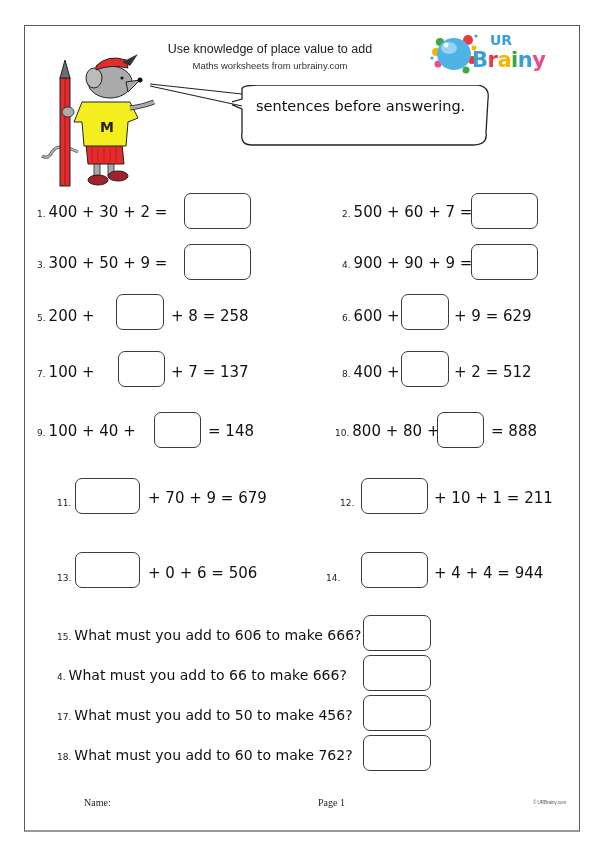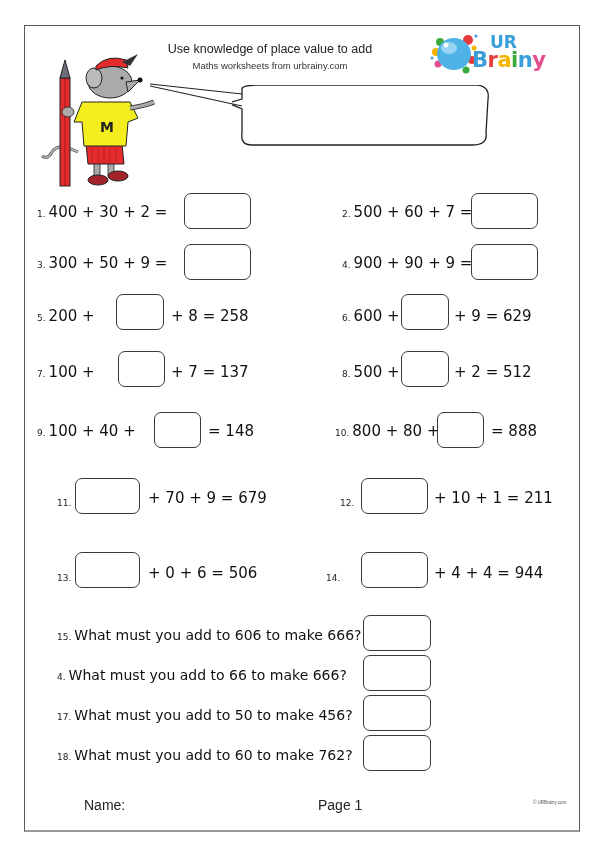--- a/index.html
+++ b/index.html
@@ -7,36 +7,36 @@
          font-family: "DejaVu Sans", sans-serif; color: #1a1a1a; }
   .page-frame { position: absolute; left: 24px; top: 25px; width: 556px; height: 807px;
                 border: 1.5px solid #5a5a5a; box-sizing: border-box;
                 border-bottom: 2px solid #9a9a9a; }
   .title { position: absolute; left: 140px; width: 260px; top: 42px; text-align: center;
            font-family: "Liberation Sans", sans-serif; font-size: 12.5px; color: #222; }
   .subtitle { position: absolute; left: 140px; width: 260px; top: 60px; text-align: center;
               font-family: "Liberation Sans", sans-serif; font-size: 9.5px; color: #333; }
   .logo { position: absolute; left: 428px; top: 30px; width: 126px; height: 48px; }
   .logo-text-ur { position: absolute; left: 62px; top: 2px; font-family: "DejaVu Sans", sans-serif;
-                  font-size: 17px; font-weight: bold; color: #3aa0d8; letter-spacing: 0px; }
+                  font-size: 14px; font-weight: bold; color: #3aa0d8; letter-spacing: 0px; }
   .logo-text-brainy { position: absolute; left: 44px; top: 18px; font-family: "DejaVu Sans", sans-serif;
                       font-size: 21px; font-weight: bold; letter-spacing: -0.5px; }
   .mouse { position: absolute; left: 38px; top: 52px; width: 120px; height: 140px; }
   .bubble { position: absolute; left: 232px; top: 85px; width: 258px; height: 62px; }
   .bubble-text { position: absolute; left: 256px; top: 94px; width: 230px;
                  font-family: "DejaVu Sans", sans-serif; font-size: 14.5px; line-height: 25px; color: #111; }
 
   .q { position: absolute; font-family: "DejaVu Sans", sans-serif; font-size: 15px; color: #111;
        white-space: nowrap; line-height: 20px; }
   .qnum { font-size: 9px; color: #222; margin-right: 3px; }
   .box { position: absolute; border: 1.6px solid #3a3a3a; border-radius: 7px; background: #fff;
          box-sizing: border-box; }
   .word-q { position: absolute; font-family: "DejaVu Sans", sans-serif; font-size: 14px; color: #111;
             white-space: nowrap; line-height: 20px; }
-  .footer-text { position: absolute; font-family: Liberation Sans, sans-serif; font-size: 14px; color: #222; padding-left: 27px; }
+  .footer-text { position: absolute; font-family: Liberation Serif, serif; font-size: 10px; color: #222; padding-left: 27px; }
   .copyright { position: absolute; font-family: "Liberation Sans", sans-serif; font-size: 4.5px; color: #555; }
 </style>
 </head>
 <body>
 
 <div class="page-frame"></div>
 
 <div class="title">Use knowledge of place value to add</div>
 <div class="subtitle">Maths worksheets from urbrainy.com</div>
 
@@ -102,20 +102,21 @@
 </svg>
 
 <svg class="bubble" viewBox="0 0 258 62">
   <path d="M10 4 Q10 0 30 0 L246 0 Q258 2 256 14 L254 48 Q256 60 240 60 L20 60 Q8 60 10 48 L10 24 L-4 18 L10 14 Z" fill="#fff" stroke="#222" stroke-width="1.3"></path>
 </svg>
 <svg style="position:absolute;left:150px;top:82px;" width="100" height="30" viewBox="0 0 100 30">
   <line x1="0" y1="2" x2="92" y2="12" stroke="#222" stroke-width="1.2"></line>
   <line x1="0" y1="4" x2="92" y2="24" stroke="#222" stroke-width="1.2"></line>
 </svg>
 <div class="bubble-text">
+  <div>sentences before answering.</div>
 </div>
 
 <div class="q" style="left:37px; top:202px;">
   <span class="qnum">1.</span><span>400 + 30 + 2 =</span>
 </div>
 <div class="box" style="left:184px; top:193px; width:67px; height:36px;"></div>
 
 <div class="q" style="left:342px; top:202px;">
   <span class="qnum">2.</span><span>500 + 60 + 7 =</span>
 </div>
@@ -143,21 +144,21 @@
 <div class="box" style="left:401px; top:294px; width:48px; height:36px;"></div>
 <div class="q" style="left:454px; top:306px;">+ 9  = 629</div>
 
 <div class="q" style="left:37px; top:362px;">
   <span class="qnum">7.</span><span>100 +</span>
 </div>
 <div class="box" style="left:118px; top:351px; width:47px; height:36px;"></div>
 <div class="q" style="left:171px; top:362px;">+ 7  = 137</div>
 
 <div class="q" style="left:342px; top:362px;">
-  <span class="qnum">8.</span><span>500 +</span>
+  <span class="qnum">8.</span><span>400 +</span>
 </div>
 <div class="box" style="left:401px; top:351px; width:48px; height:36px;"></div>
 <div class="q" style="left:454px; top:362px;">+ 2  = 512</div>
 
 <div class="q" style="left:37px; top:421px;">
   <span class="qnum">9.</span><span>100 + 40 +</span>
 </div>
 <div class="box" style="left:154px; top:412px; width:47px; height:36px;"></div>
 <div class="q" style="left:208px; top:421px;">= 148</div>
 

